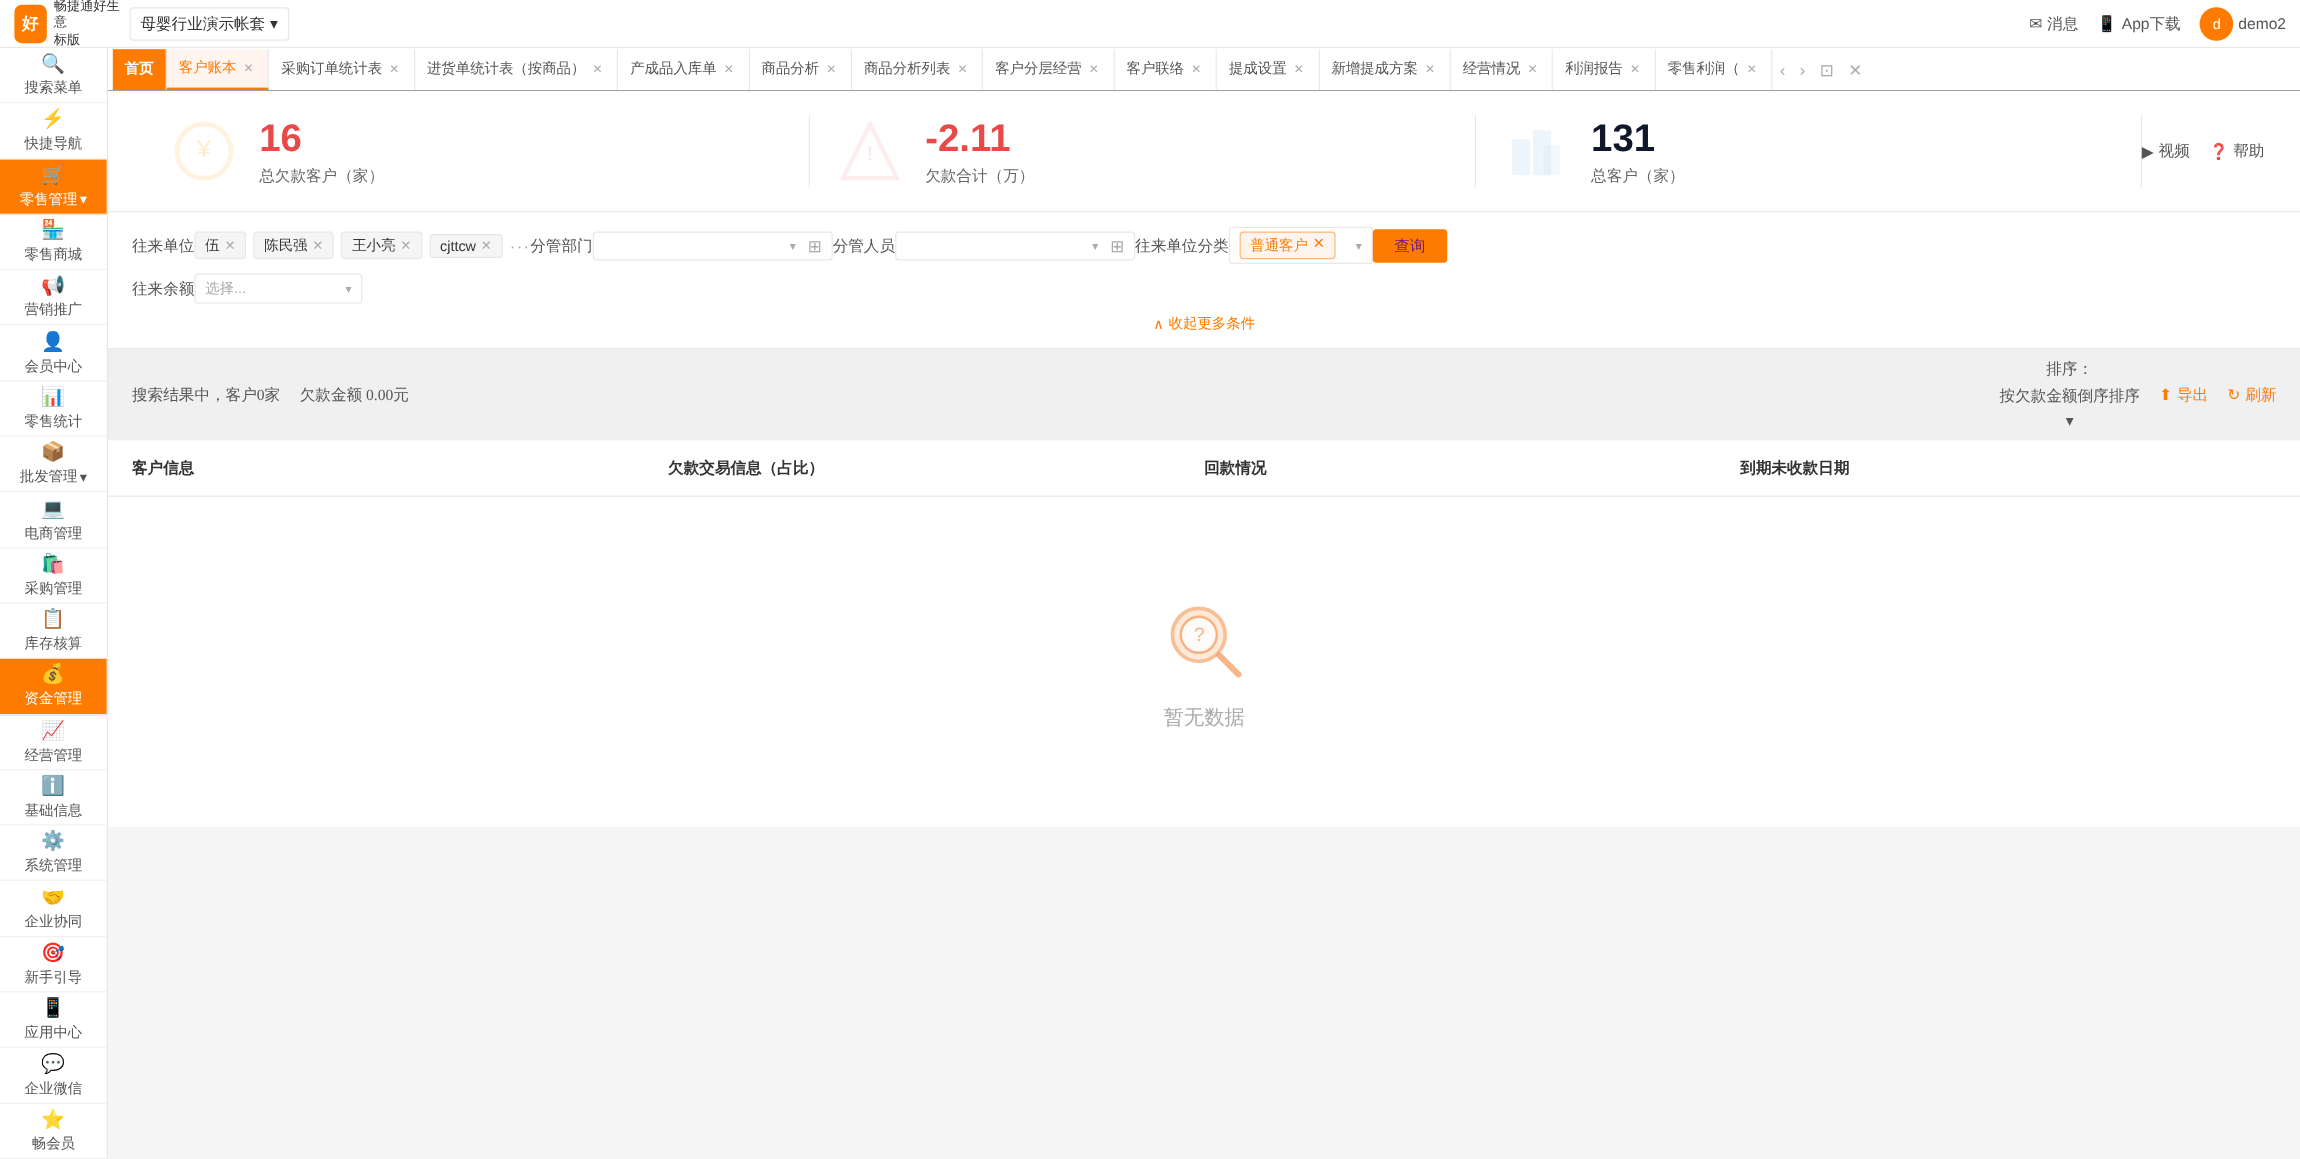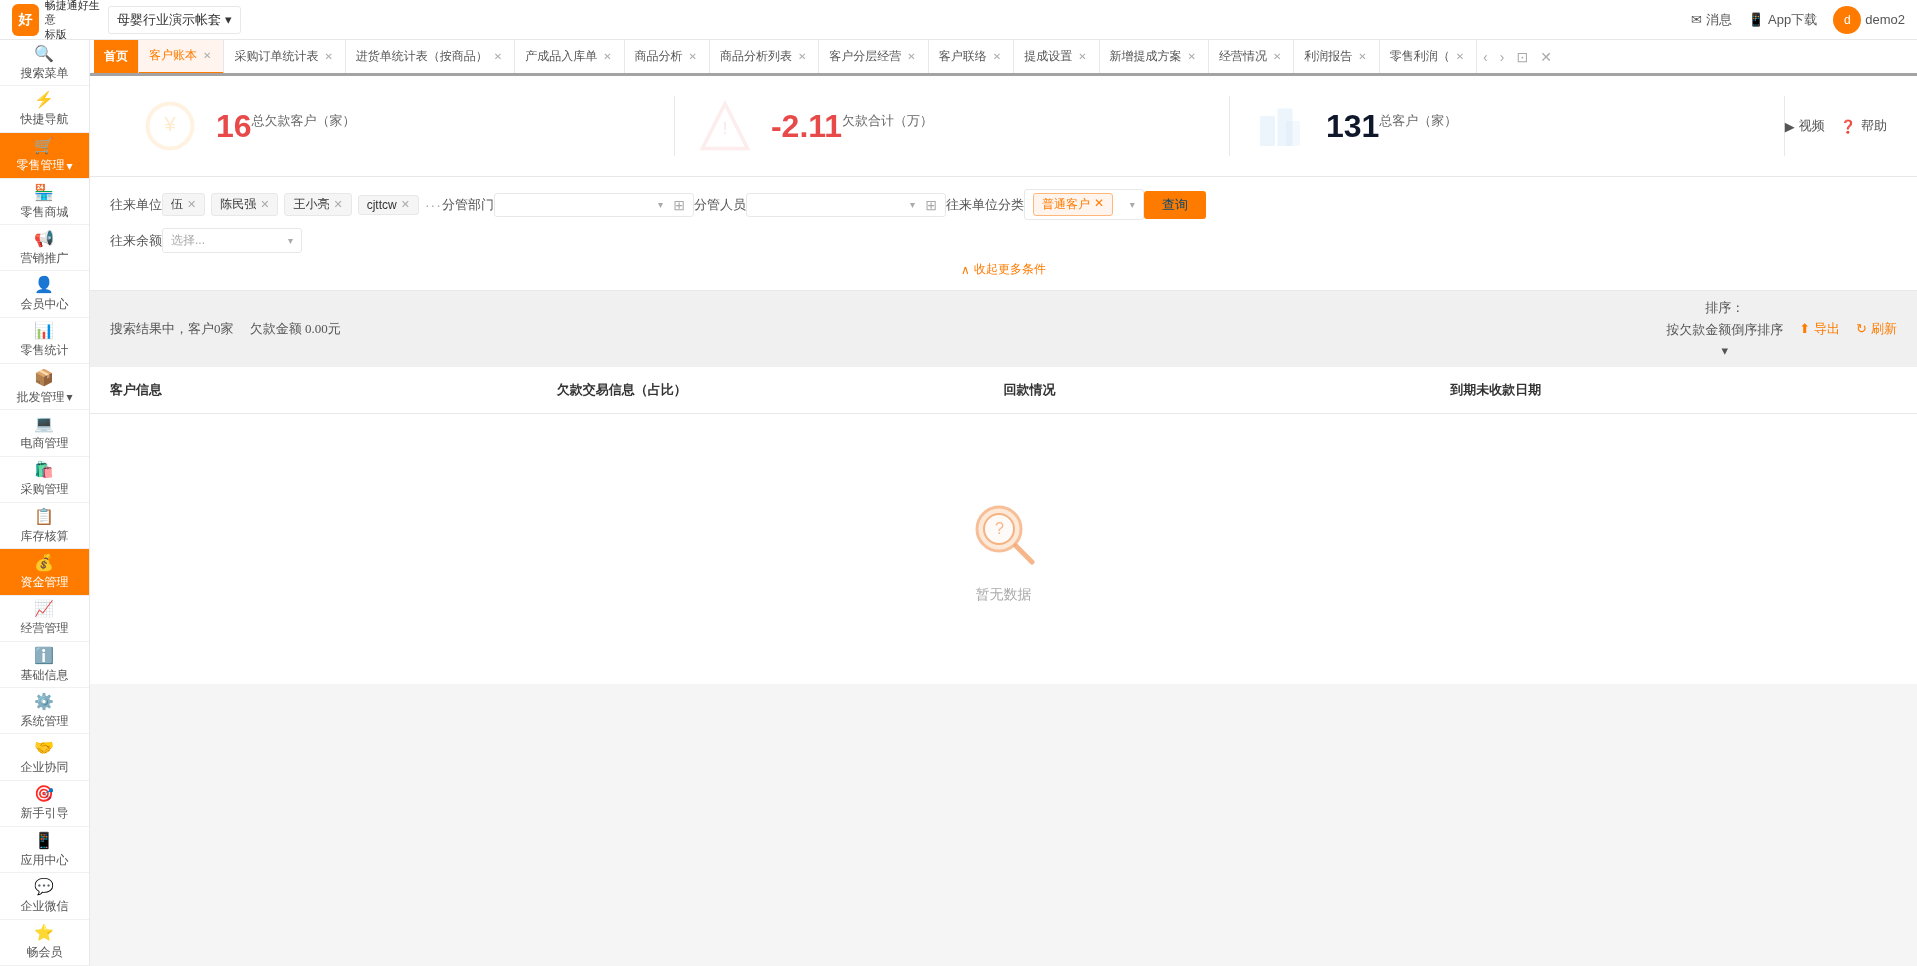--- a/index.html
+++ b/index.html
@@ -4,21 +4,21 @@
   <style>
     * { box-sizing: border-box; margin: 0; padding: 0; }
     body { font-family: 'Microsoft YaHei', Arial, sans-serif; font-size: 13px; background: #f5f5f5; overflow: hidden; height: 966px; }
 
     
     .app-container { display: flex; flex-direction: column; height: 966px; }
     .top-bar { display: flex; align-items: center; background: #fff; height: 40px; padding: 0 12px; border-bottom: 1px solid #e8e8e8; justify-content: space-between; }
     .main-layout { display: flex; flex: 1; overflow: hidden; }
     .sidebar { width: 90px; background: #fff; border-right: 1px solid #e8e8e8; display: flex; flex-direction: column; overflow-y: auto; }
     .content-area { flex: 1; display: flex; flex-direction: column; overflow: hidden; }
-    .tab-bar { background: #fff; border-bottom: 3px solid #a3a3a3; display: flex; align-items: center; height: 36px; padding: 0 4px; overflow: hidden; }
+    .tab-bar { background: #fff; border-bottom: 1px solid #a3a3a3; display: flex; align-items: center; height: 36px; padding: 0 4px; overflow: hidden; }
     .main-content { flex: 1; overflow-y: auto; background: #f5f5f5; padding: 0; }
 
     
     .top-bar-left { display: flex; align-items: center; gap: 8px; }
     .logo-area { display: flex; align-items: center; gap: 6px; width: 88px; }
     .logo-icon { width: 32px; height: 32px; background: #ff7b00; border-radius: 6px; display: flex; align-items: center; justify-content: center; color: white; font-size: 14px; font-weight: bold; }
     .logo-text { font-size: 11px; color: #333; line-height: 1.3; }
     .org-selector { display: flex; align-items: center; gap: 4px; font-size: 13px; color: #333; cursor: pointer; padding: 4px 8px; border: 1px solid #e8e8e8; border-radius: 3px; }
     .top-bar-right { display: flex; align-items: center; gap: 16px; font-size: 13px; color: #555; }
     .top-bar-right .item { display: flex; align-items: center; gap: 4px; cursor: pointer; }
@@ -37,56 +37,56 @@
     .tab-home { background: #ff7b00; color: white; font-weight: bold; }
     .tab-close { font-size: 10px; color: #aaa; padding: 0 2px; }
     .tab-nav-btn { padding: 0 6px; font-size: 14px; color: #aaa; cursor: pointer; flex-shrink: 0; }
 
     
     .stats-panel { background: white; display: flex; align-items: center; padding: 20px 30px; border-bottom: 1px solid #e8e8e8; gap: 0; }
     .stat-item { display: flex; align-items: center; gap: 16px; flex: 1; padding: 0 20px; border-right: 1px solid #e8e8e8; }
     .stat-item:last-child { border-right: none; }
     .stat-icon { width: 60px; height: 60px; display: flex; align-items: center; justify-content: center; }
     .stat-icon svg { width: 50px; height: 50px; opacity: 0.4; }
-    .stat-info { display: flex; flex-direction: row; }
+    .stat-info { display: flex; flex-direction: column; }
     .stat-value { font-size: 32px; font-weight: bold; }
     .stat-value.red { color: #e84949; }
     .stat-value.dark { color: #0f172a; }
     .stat-label { font-size: 13px; color: #666; margin-top: 4px; }
     .stat-panel-right { margin-left: auto; display: flex; align-items: center; gap: 16px; font-size: 13px; color: #555; }
     .video-help { display: flex; gap: 16px; align-items: center; }
     .vh-item { display: flex; align-items: center; gap: 4px; cursor: pointer; color: #555; }
 
     
     .filter-area { background: white; padding: 12px 20px; border-bottom: 1px solid #e8e8e8; }
     .filter-row { display: flex; align-items: center; gap: 0; margin-bottom: 8px; flex-wrap: wrap; }
     .filter-row:last-child { margin-bottom: 0; }
     .filter-label { color: #555; font-size: 13px; white-space: nowrap; }
     .filter-tags { display: flex; align-items: center; gap: 6px; flex-wrap: wrap; }
     .filter-tag { display: flex; align-items: center; gap: 4px; background: #f5f5f5; border: 1px solid #e8e8e8; border-radius: 3px; padding: 2px 8px; font-size: 12px; color: #333; }
     .filter-tag .close-btn { color: #aaa; cursor: pointer; font-size: 11px; }
     .filter-select { display: flex; align-items: center; border: 1px solid #e8e8e8; border-radius: 3px; padding: 3px 8px; font-size: 12px; color: #333; cursor: pointer; min-width: 120px; gap: 6px; background: white; }
     .filter-select-wide { min-width: 200px; }
     .chevron-down { font-size: 10px; color: #aaa; margin-left: auto; }
-    .search-btn { background: #ff7b00; color: #0c4a6e; border: none; padding: 5px 18px; border-radius: 3px; font-size: 13px; cursor: pointer; }
+    .search-btn { background: #ff7b00; color: #701a75; border: none; padding: 5px 18px; border-radius: 3px; font-size: 13px; cursor: pointer; }
     .collapse-btn { display: flex; align-items: center; gap: 4px; color: #ff7b00; font-size: 12px; cursor: pointer; margin: 0 auto; }
 
     
     .results-info { background: #f0f0f0; padding: 8px 20px; display: flex; align-items: center; justify-content: space-between; font-size: 13px; color: #555; font-family: Liberation Serif, serif; }
     .results-actions { display: flex; align-items: center; gap: 16px; }
     .sort-select { display: flex; align-items: center; gap: 4px; cursor: pointer; flex-direction: column; }
     .action-btn { display: flex; align-items: center; gap: 4px; color: #ff7b00; cursor: pointer; font-size: 13px; }
 
     
     .table-area { background: white; }
     .table-header { display: grid; grid-template-columns: 2fr 2fr 2fr 2fr; padding: 10px 20px; border-bottom: 1px solid #e8e8e8; font-size: 13px; font-weight: bold; color: #333; }
     .table-header > div { padding: 4px 0; }
     .empty-state { display: flex; flex-direction: column; align-items: center; justify-content: center; padding: 80px 20px; }
     .empty-icon { width: 80px; height: 80px; margin-bottom: 12px; }
-    .empty-text { color: #aaa; font-size: 14px; }
+    .empty-text { color: #aaa; font-size: 17px; }
 
     
     .tag-selected { display: flex; align-items: flex-start; gap: 4px; background: #fff5ee; border: 1px solid #ffb87a; border-radius: 3px; padding: 2px 8px; font-size: 12px; color: #ff7b00; }
     .tag-selected .close-btn { color: #ff7b00; cursor: pointer; }
     .dots-more { color: #aaa; cursor: pointer; font-size: 14px; letter-spacing: 1px; }
   </style>
 </head>
 <body>
 
 <div class="app-container">

